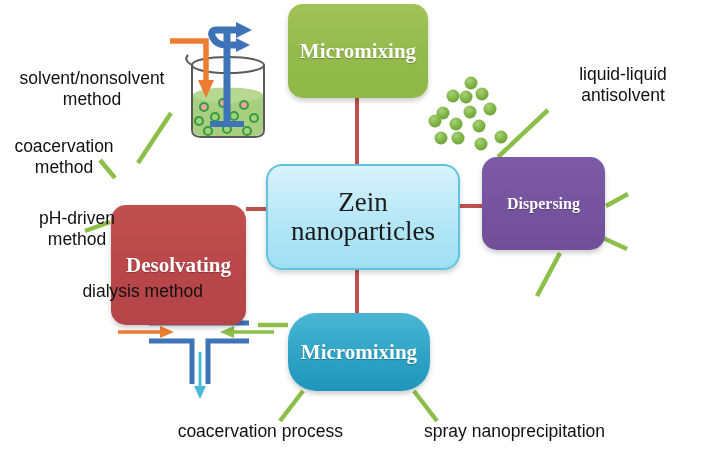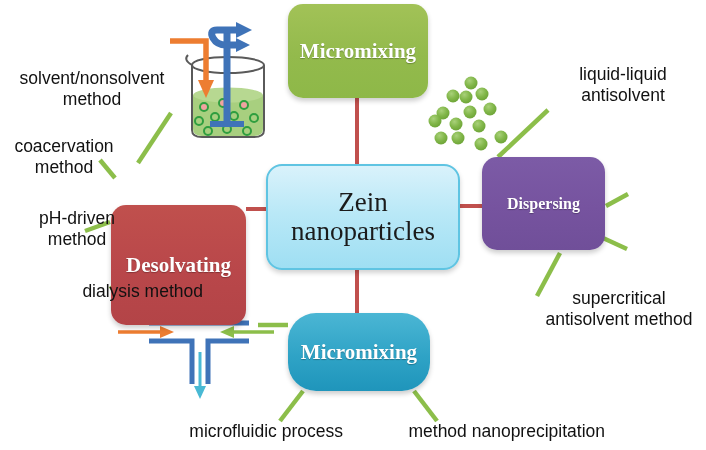--- a/index.html
+++ b/index.html
@@ -223,20 +223,18 @@
   <div class="lbl lbl-c" style="left:0px;top:208px;width:86px;padding-left:34px;">pH-driven
 method</div>
 
   <div class="lbl lbl-l" style="left:33px;top:281px;width:170px;">dialysis method</div>
 
   <div class="lbl lbl-c" style="left:549px;top:64px;width:148px;">liquid-liquid
 antisolvent</div>
 
 
 
-  <div class="lbl lbl-c" style="left:532px;top:288px;width:174px;">supercritical
-antisolvent method</div>
-
-  <div class="lbl lbl-l" style="left:143px;top:421px;width:200px;">microfluidic process</div>
-
-  <div class="lbl lbl-l" style="left:375px;top:421px;width:230px;">method nanoprecipitation</div>
+
+  <div class="lbl lbl-l" style="left:143px;top:421px;width:200px;">coacervation process</div>
+
+  <div class="lbl lbl-l" style="left:375px;top:421px;width:230px;">spray nanoprecipitation</div>
 
 </div>
 
 </body></html>

